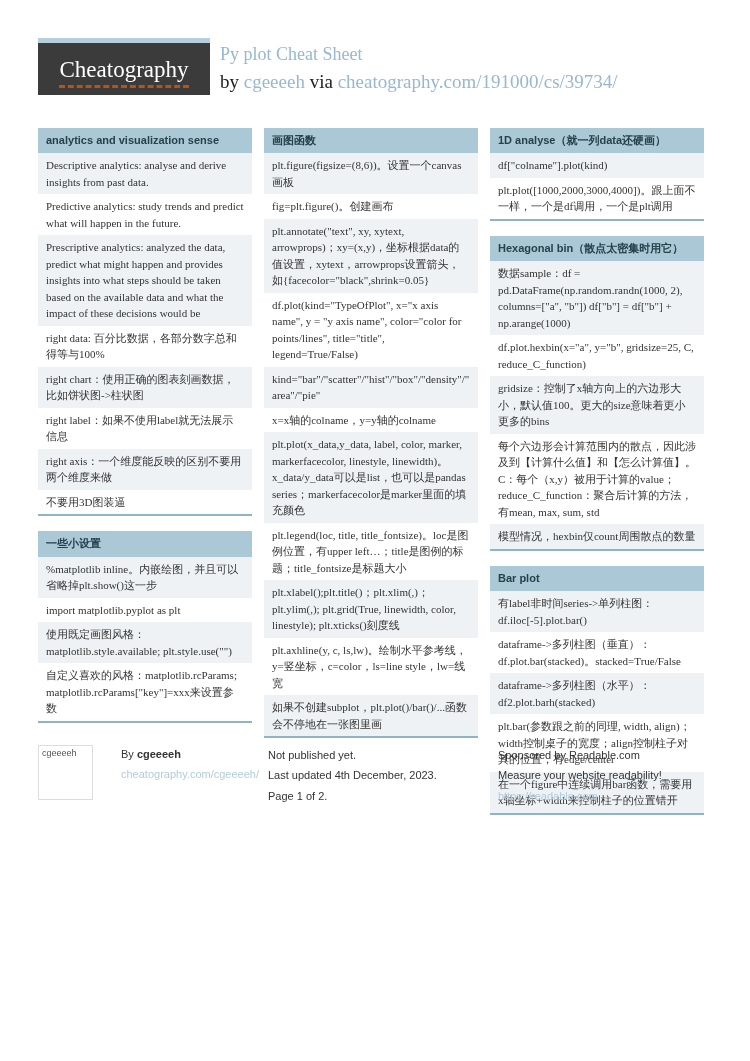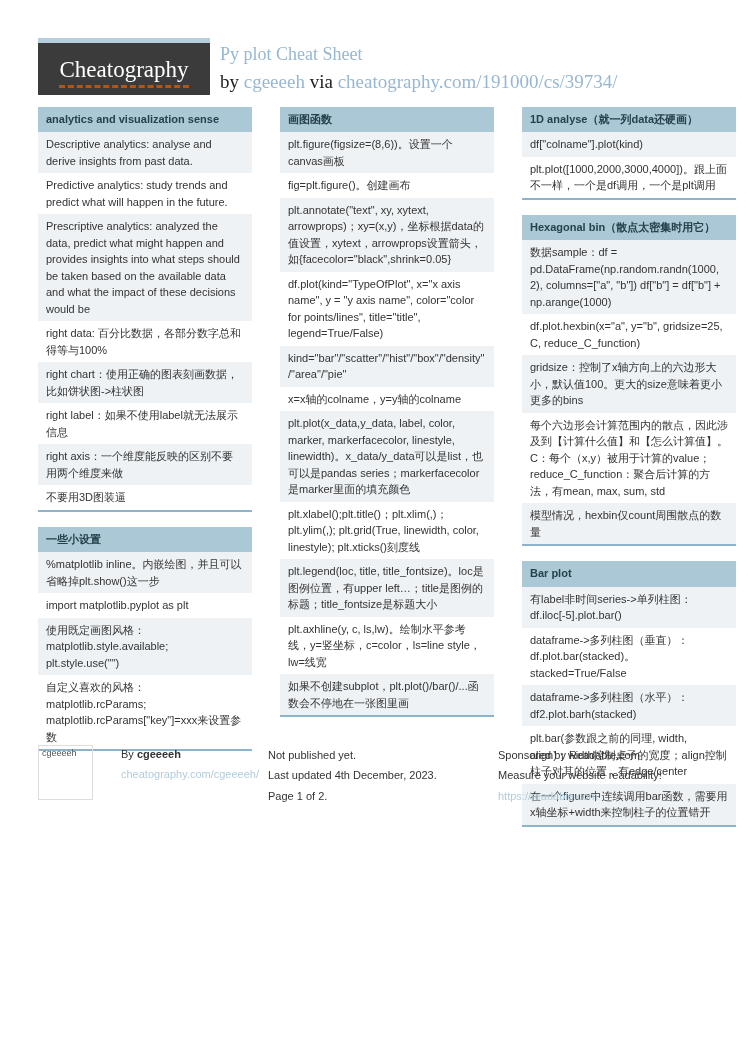--- a/index.html
+++ b/index.html
@@ -18,30 +18,30 @@
   .logo-strip { position:absolute; top:0; left:0; right:0; height:5px; background:#b5cfdc; }
   .logo-text {
     font-family:"Liberation Serif", serif; color:#ffffff; font-size:23px;
     border-bottom:3px dashed #b0561d; padding-bottom:2px; margin-top:12px;
   }
   .title-block { margin-left:10px; padding-top:6px; font-family:"Liberation Serif", serif; }
   .sheet-title { font-size:18px; color:#97b7d2; margin:0 0 6px 0; font-weight:normal; }
   .byline { font-size:19px; color:#222; }
   .byline .link { color:#97b7d2; text-decoration:none; }
   
-  .columns { position:absolute; left:38px; top:107px; width:674px; display:flex; gap:28px; }
+  .columns { position:absolute; left:38px; top:128px; width:674px; display:flex; gap:12px; }
   .column { width:214px; flex:none; }
   .panel { margin-bottom:15px; border-bottom:2px solid #8cb5c9; }
   .panel-header {
     background:#abc8d6; color:#26404c; font-weight:bold; font-size:11px;
     padding:5px 8px; line-height:1.4;
   }
   .row {
     font-size:11px; color:#333; padding:4px 8px; line-height:1.5;
-    overflow-wrap:break-word; word-break:break-word;
+    overflow-wrap:break-word; word-break:break-word;font-family:Liberation Serif, serif;
   }
   .panel-body .row:nth-child(odd) { background:#eef2f5; }
   
   .footer { position:absolute; left:0; top:745px; width:750px; font-size:11px; }
   .f-author { position:absolute; left:38px; top:0; display:flex; }
   .avatar {
     width:55px; height:55px; border:1px solid #ddd; flex:none;
     font-size:9px; color:#555; padding:2px 3px; box-sizing:border-box;
   }
   .f-author-text { margin-left:28px; line-height:1.8; }
@@ -99,22 +99,22 @@
       <section class="panel">
         <div class="panel-header">画图函数</div>
         <div class="panel-body">
           <div class="row">plt.figure(figsize=(8,6))。设置一个canvas画板</div>
           <div class="row">fig=plt.figure()。创建画布</div>
           <div class="row">plt.annotate("text", xy, xytext, arrowprops)；xy=(x,y)，坐标根据data的值设置，xytext，arrowprops设置箭头，如{facecolor="black",shrink=0.05}</div>
           <div class="row">df.plot(kind="TypeOfPlot", x="x axis name", y = "y axis name", color="color for points/lines", title="title", legend=True/False)</div>
           <div class="row">kind="bar"/"scatter"/"hist"/"box"/"density"/"area"/"pie"</div>
           <div class="row">x=x轴的colname，y=y轴的colname</div>
           <div class="row">plt.plot(x_data,y_data, label, color, marker, markerfacecolor, linestyle, linewidth)。x_data/y_data可以是list，也可以是pandas series；markerfacecolor是marker里面的填充颜色</div>
+          <div class="row">plt.legend(loc, title, title_fontsize)。loc是图例位置，有upper left…；title是图例的标题；title_fontsize是标题大小</div>
           <div class="row">plt.xlabel();plt.title()；plt.xlim(,)；plt.ylim(,); plt.grid(True, linewidth, color, linestyle); plt.xticks()刻度线</div>
-          <div class="row">plt.legend(loc, title, title_fontsize)。loc是图例位置，有upper left…；title是图例的标题；title_fontsize是标题大小</div>
           <div class="row">plt.axhline(y, c, ls,lw)。绘制水平参考线，y=竖坐标，c=color，ls=line style，lw=线宽</div>
           <div class="row">如果不创建subplot，plt.plot()/bar()/...函数会不停地在一张图里画</div>
         </div>
       </section>
     </div>
     <div class="column">
       <section class="panel">
         <div class="panel-header">1D analyse（就一列data还硬画）</div>
         <div class="panel-body">
           <div class="row">df["colname"].plot(kind)</div>

